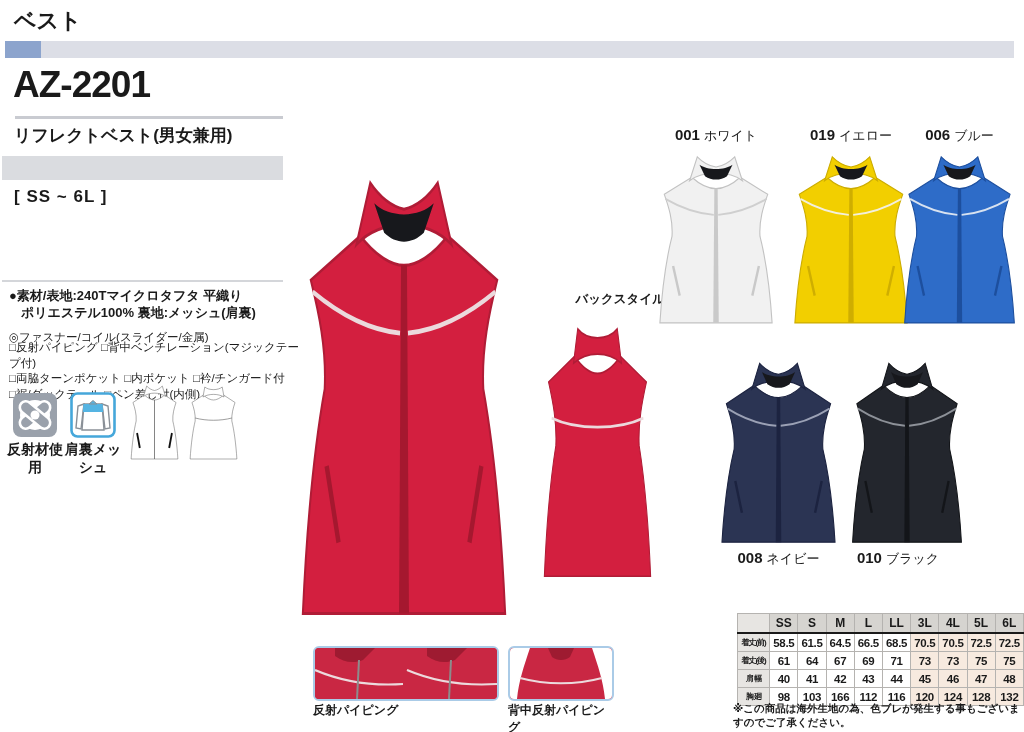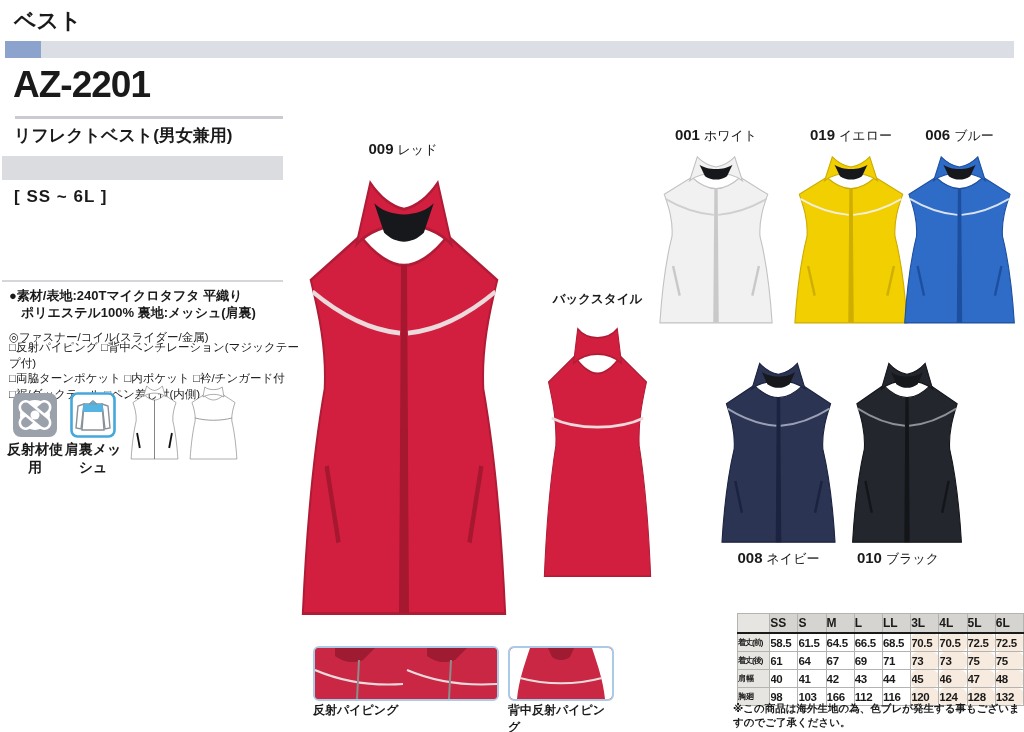--- a/index.html
+++ b/index.html
@@ -20,30 +20,30 @@
   .material{left:9px;top:287px;font-size:13px;font-weight:800;line-height:17px;width:290px;}
   .material .ind{padding-left:12px;}
   .fastener{left:9px;top:322px;font-size:11.5px;line-height:15px;margin-top:8px;}
   .features{left:9px;top:340px;font-size:11.5px;line-height:15.5px;width:300px;}
   
   .badge-ico{width:46px;height:46px;}
   .badge-lbl{font-size:14px;font-weight:800;text-align:center;width:62px;}
   
   .clabel{text-align:center;font-size:13px;white-space:nowrap;}
   .clabel b{font-size:15px;font-weight:900;margin-right:4px;}
-  .viewlabel{font-size:12.5px;font-weight:700;text-align:center;}
+  .viewlabel{font-size:12.5px;font-weight:700;text-align:right;}
   
   .detail{border:2px solid #aacbe7;border-radius:6px;overflow:hidden;background:#c92743;}
   .detail-lbl{font-size:12px;font-weight:800;text-align:left;}
   
   table.sz{border-collapse:collapse;table-layout:fixed;}
-  table.sz th,table.sz td{border:1px solid #b5b3b0;padding:0;text-align:left;height:17px;overflow:hidden;}
+  table.sz th,table.sz td{border:1px solid #b5b3b0;padding:0;text-align:center;height:17px;overflow:hidden;}
   table.sz .rl{width:34px;font-size:8px;font-weight:700;letter-spacing:-1px;background:#e7e5e2;}
   table.sz thead th{background:#d6d4d0;font-size:12px;font-weight:800;border-bottom:2px solid #1a1a1a;height:18px;width:28px;}
-  table.sz td{font-size:11.5px;font-weight:700;letter-spacing:-0.3px;background:#fff;width:28px;border-radius:7px;}
+  table.sz td{font-size:11.5px;font-weight:700;letter-spacing:-0.3px;background:#fff;width:28px;}
   table.sz td.p{background:#f7eadf;}
   .note{font-size:10.5px;font-weight:700;line-height:14px;width:292px;}
   svg{display:block;}
 </style>
 </head>
 <body>
 
 <svg width="0" height="0" style="position:absolute" aria-hidden="true">
   <defs>
     <path id="vbody" stroke-width="1" d="M38,24 L13,39 C17,50 21,62 20,76 C15,95 11,122 9,152 L111,152 C109,122 105,95 100,76 C99,62 103,50 107,39 L82,24 C74,31 66,34 60,34 C54,34 46,31 38,24 Z"></path>
@@ -109,23 +109,20 @@
     <path d="M60,34 L60,152" stroke="#555555" stroke-width="1.5" fill="none"></path>
     <path d="M22,100 L28,130" stroke="#111111" stroke-width="4" fill="none"></path>
     <path d="M98,100 L92,130" stroke="#111111" stroke-width="4" fill="none"></path>
   </svg>
   <svg class="abs" style="left:186px;top:383px;width:55px;height:80px" viewBox="0 0 120 160" preserveAspectRatio="none">
     <use href="#vbody" fill="#ffffff" stroke="#555555"></use>
     <use href="#vbackcollar" fill="#ffffff" stroke="#555555"></use>
     <path d="M20,70 C45,76 75,76 100,70" stroke="#555555" stroke-width="1.2" fill="none"></path>
   </svg>
 
-  <div class="abs clabel" style="left:283px;top:140px;width:240px">
-    <b>009</b><span>レッド</span>
-  </div>
   <svg class="abs" style="left:285px;top:165px;width:238px;height:472px" viewBox="0 0 120 160" preserveAspectRatio="none">
     <use href="#vbody" fill="#d31f3f" stroke="#b01c36"></use>
     <use href="#vcollar" fill="#d31f3f" stroke="#b01c36"></use>
     <use href="#vinner"></use>
     <use href="#vzip" fill="#a5182f"></use>
     <use href="#vpipeL" stroke="#ebd9dc"></use>
     <use href="#vpipeR" stroke="#ebd9dc"></use>
     <use href="#vpockL" stroke="#a5182f"></use>
     <use href="#vpockR" stroke="#a5182f"></use>
   </svg>

